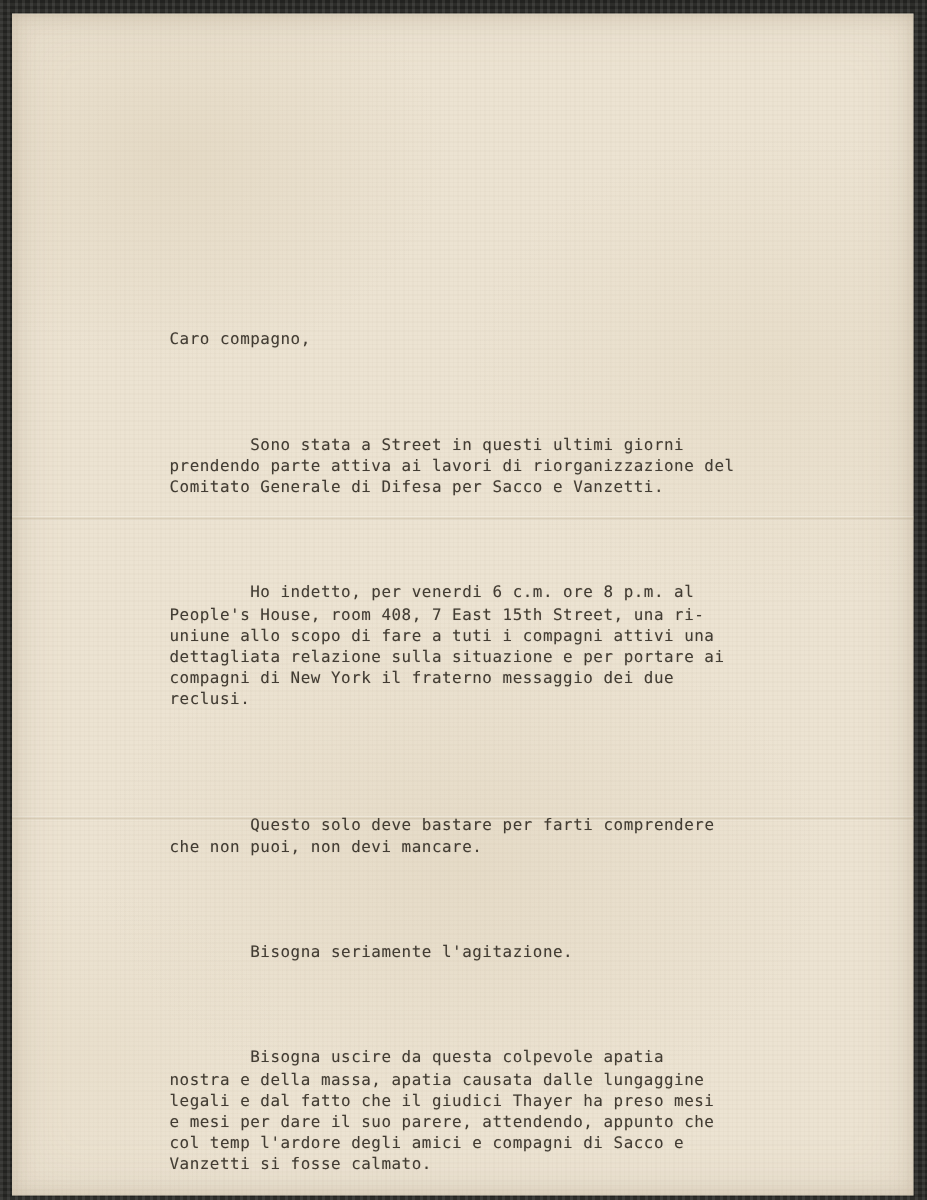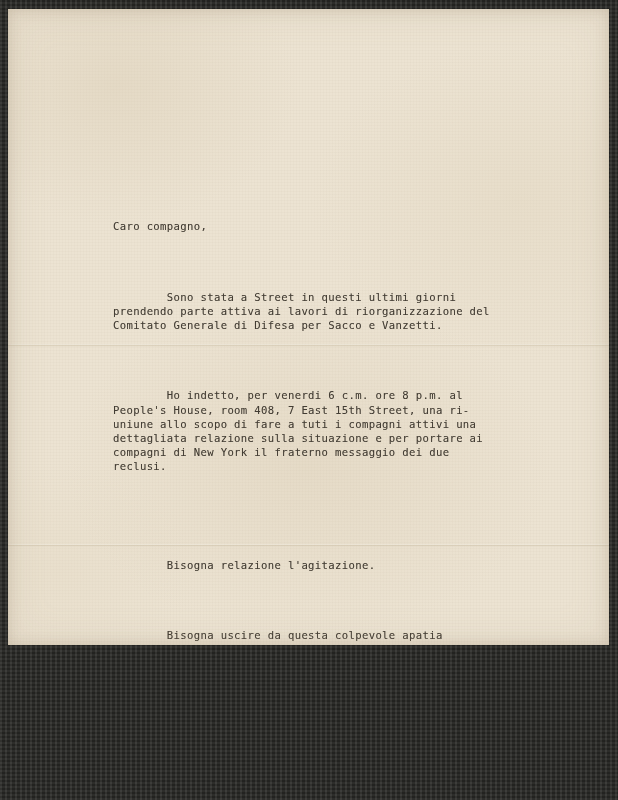--- a/index.html
+++ b/index.html
@@ -27,21 +27,21 @@
         rgba(0,0,0,0.10) 2px, rgba(0,0,0,0.10) 4px),
       #2b2b28;
   }
 
   
   .paper {
     position: absolute;
     left: 8px;
     top: 9px;
     width: 601px;
-    height: 636px;
+    height: 788px;
     background: #ece3d2;
     overflow: hidden;
   }
 
   
   .paper-texture {
     position: absolute;
     inset: 0;
     pointer-events: none;
     background:
@@ -126,22 +126,24 @@
 Comitato Generale di Difesa per Sacco e Vanzetti.</p>
 
     <p class="para">        Ho indetto, per venerdi 6 c.m. ore 8 p.m. al
 People's House, room 408, 7 East 15th Street, una ri-
 uniune allo scopo di fare a tuti i compagni attivi una
 dettagliata relazione sulla situazione e per portare ai
 compagni di New York il fraterno messaggio dei due
 reclusi.</p>
 
 
+    <p class="para">        Questo solo deve bastare per farti comprendere
+che non puoi, non devi mancare.</p>
 
-    <p class="para">        Bisogna relazione l'agitazione.</p>
+    <p class="para">        Bisogna seriamente l'agitazione.</p>
 
     <p class="para">        Bisogna uscire da questa colpevole apatia
 nostra e della massa, apatia causata dalle lungaggine
 legali e dal fatto che il giudici Thayer ha preso mesi
 e mesi per dare il suo parere, attendendo, appunto che
 col temp l'ardore degli amici e compagni di Sacco e
 Vanzetti si fosse calmato.</p>
 
     
 

